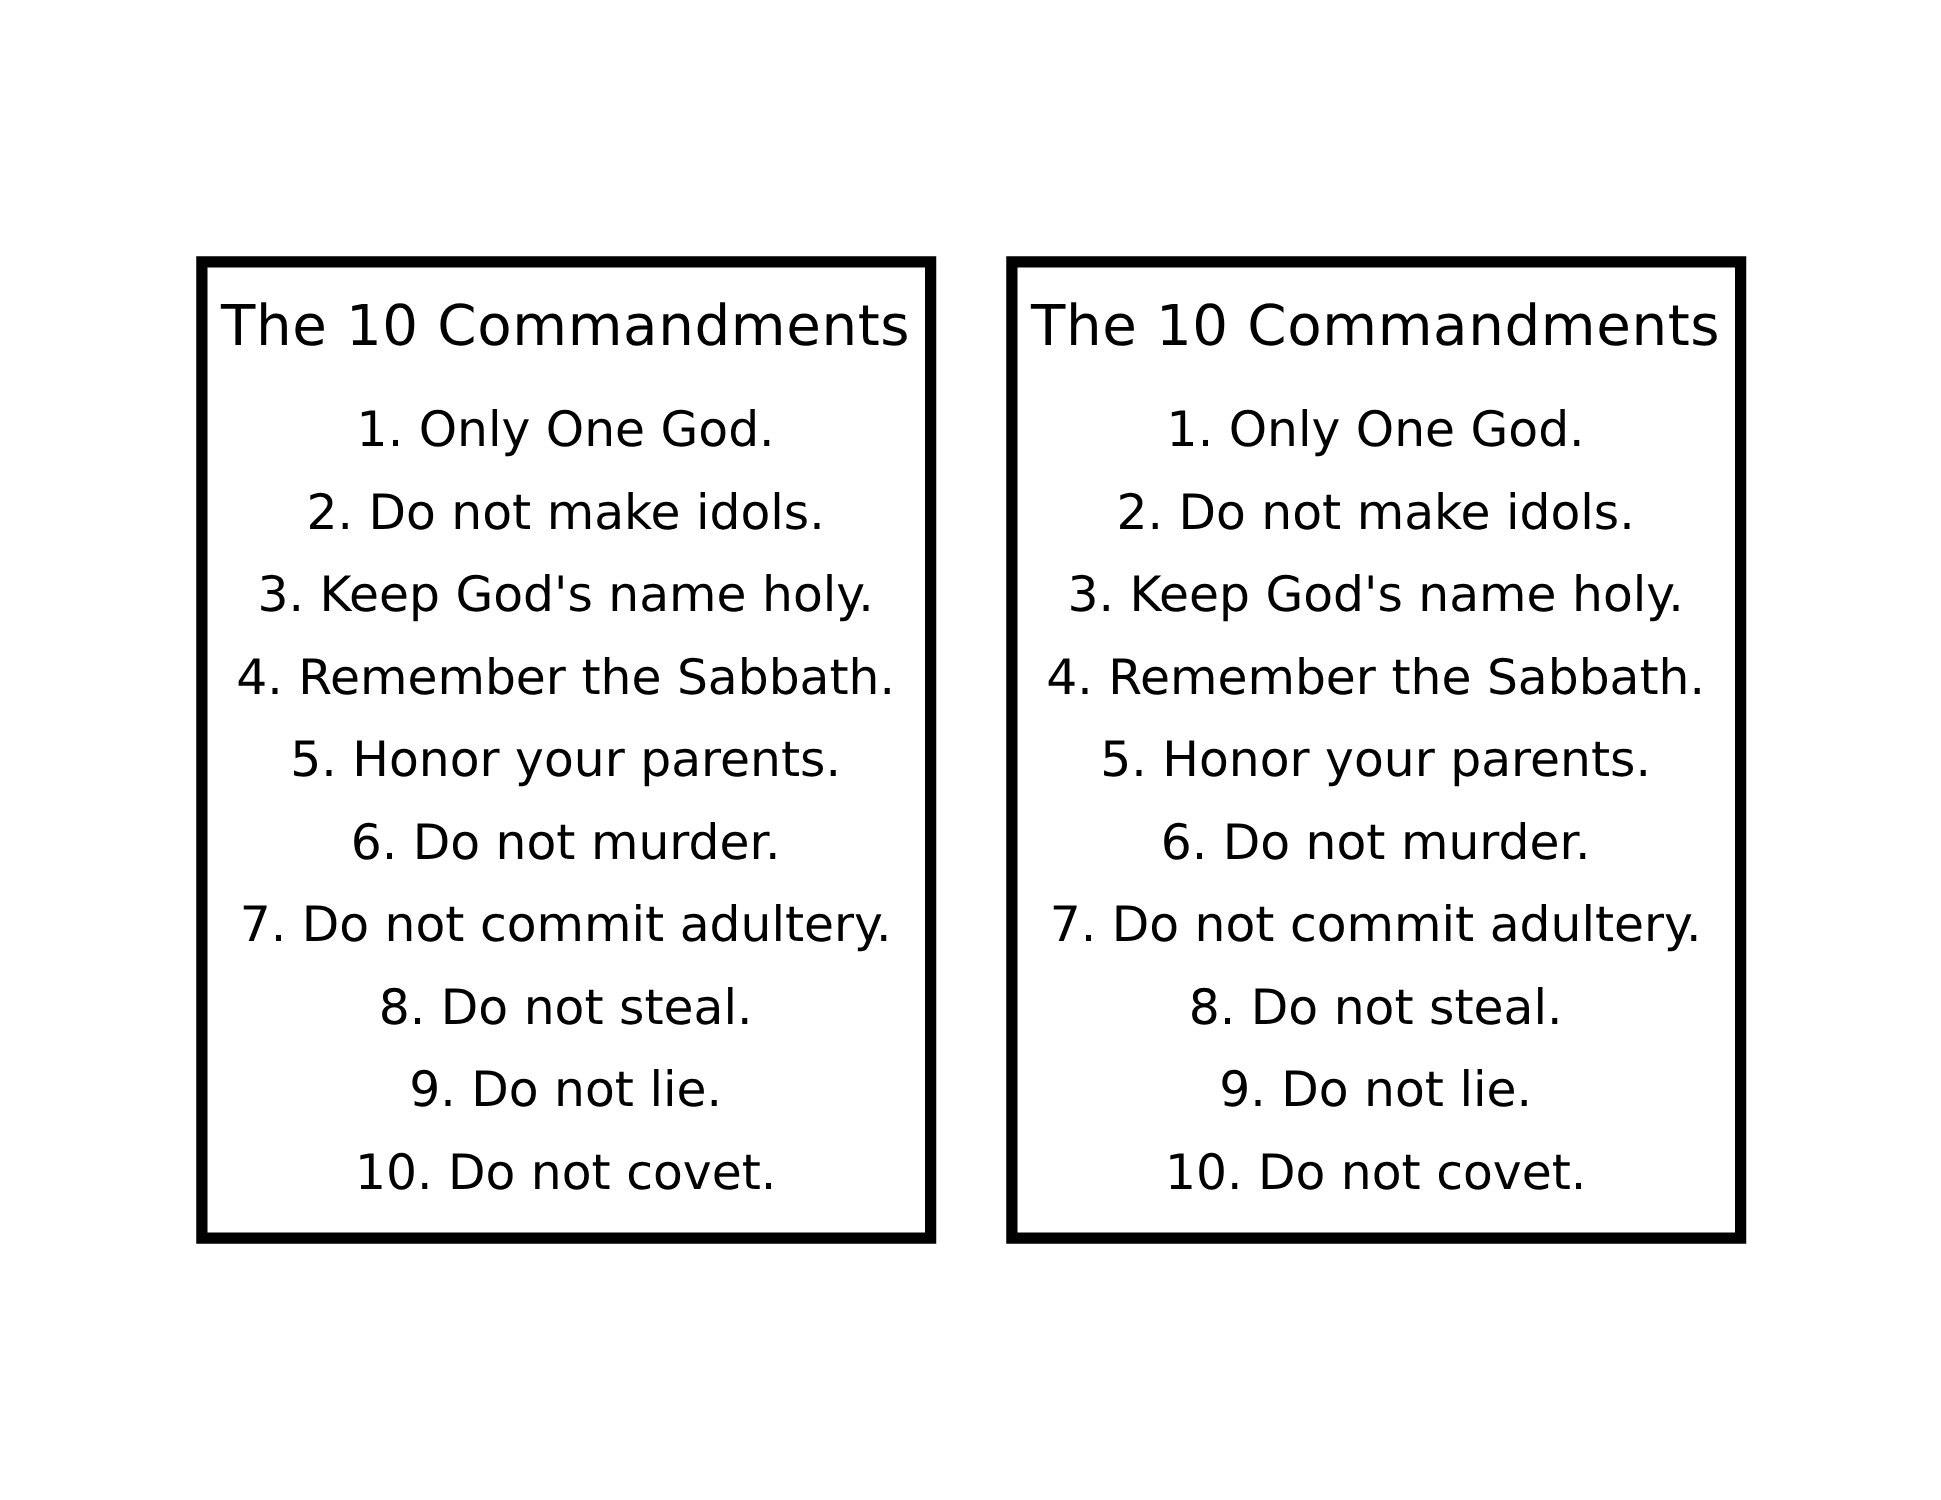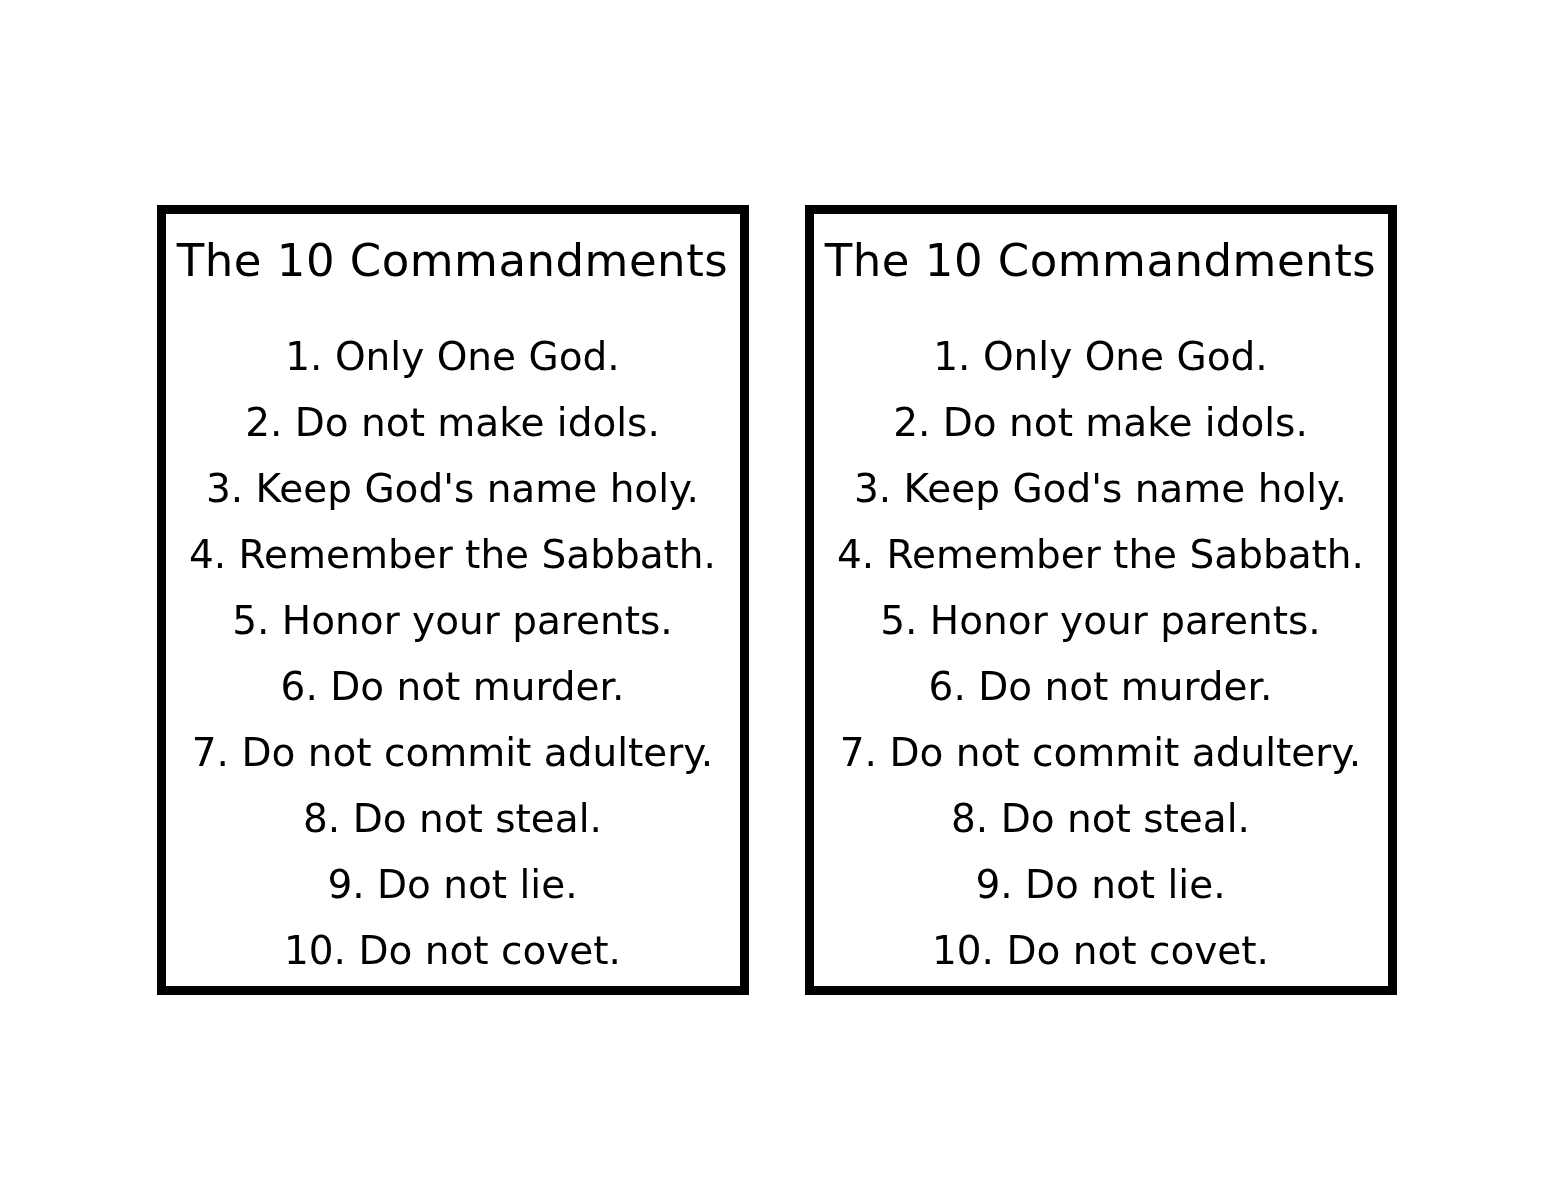--- a/index.html
+++ b/index.html
@@ -52,21 +52,21 @@
     line-height: 1.1;
     letter-spacing: 0.5px;
     color: #000000;
     text-align: center;
     white-space: nowrap;
     margin-bottom: 26px;
   }
 
   .commandment-list {
     list-style: none;
-    margin: 12px;
+    margin: 0;
     padding: 0;
     width: 100%;
     text-align: center;
   }
 
   .commandment-item {
     font-family: "DejaVu Sans", sans-serif;
     font-size: 39px;
     line-height: 66px;
     color: #000000;

